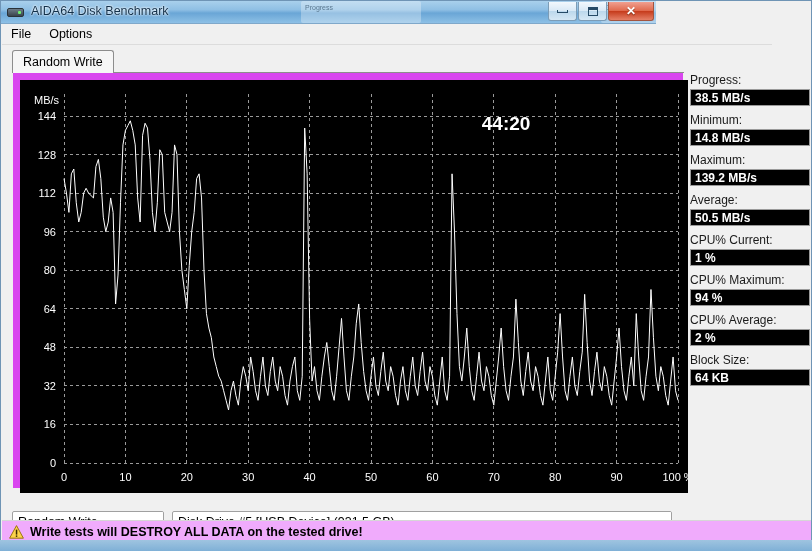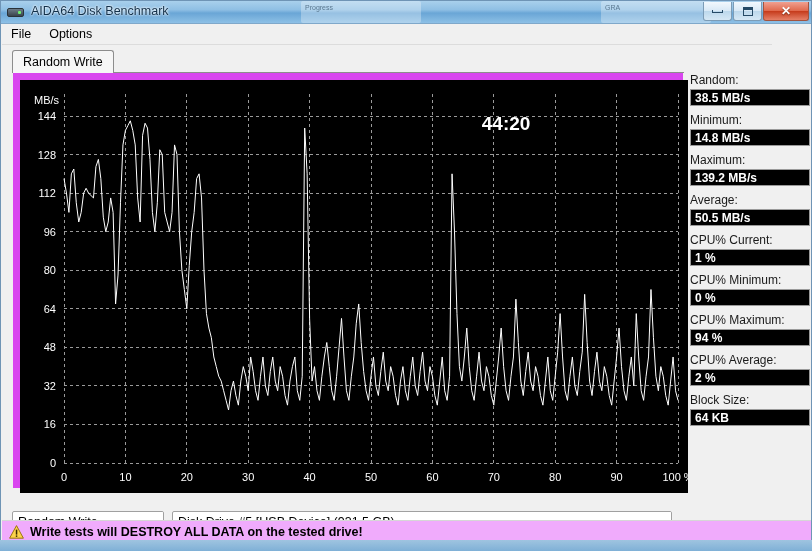--- a/index.html
+++ b/index.html
@@ -12,21 +12,21 @@
   #app{position:relative;width:812px;height:551px;}
 
   
   .desktop{position:absolute;left:0;top:0;width:812px;height:551px;
     background:linear-gradient(180deg,#b9d3e8 0%,#cfe0ee 30%,#e7eef4 60%,#dfe9f2 100%);}
 
   
   .window{position:absolute;left:0;top:0;width:812px;height:551px;
     border:1px solid #6f94b5;box-sizing:border-box;
     background:#f0f0f0;}
-  .titlebar{position:absolute;left:0;top:0;width:810px;height:22px;
+  .titlebar{position:absolute;left:0;top:0;width:655px;height:22px;
     background:linear-gradient(180deg,#a9d0ec 0%,#8fbfe4 40%,#6aa6d6 55%,#8dc0e6 100%);
     border-bottom:1px solid #7fa8ca;overflow:hidden;}
   .title-ghost{position:absolute;top:0;height:22px;
     background:rgba(255,255,255,.30);border-radius:2px;}
   .title-ghost span{font-size:7px;color:#5a7890;display:block;padding:3px 4px;white-space:nowrap;}
   .app-icon{position:absolute;left:6px;top:5px;width:17px;height:12px;}
   .app-icon .body{position:absolute;left:0;top:2px;width:17px;height:9px;border-radius:2px;
     background:linear-gradient(180deg,#6d7c88,#39434c);border:1px solid #2a3238;box-sizing:border-box;}
   .app-icon .led{position:absolute;left:11px;top:5px;width:3px;height:3px;background:#6ef06e;border-radius:1px;}
   .title-text{position:absolute;left:30px;top:3px;font-size:12.5px;color:#12304a;
@@ -206,42 +206,38 @@
             <text x="596.6" y="401" fill="#ffffff" font-size="11" text-anchor="middle" font-family="&quot;Liberation Sans&quot;,sans-serif">90</text>
             <line x1="658" y1="14" x2="658" y2="383" stroke="#9a9a9a" stroke-width="1" stroke-dasharray="3,3" shape-rendering="crispEdges"></line>
             <text x="658" y="401" fill="#ffffff" font-size="11" text-anchor="middle" font-family="&quot;Liberation Sans&quot;,sans-serif">100 %</text>
             <path d="M44.00 98.65 L46.46 113.11 L48.91 132.39 L51.37 93.83 L53.82 89.01 L56.28 122.75 L58.74 142.03 L61.19 132.39 L63.65 113.11 L66.10 108.29 L68.56 113.11 L71.02 115.52 L73.47 117.93 L75.93 86.60 L78.38 79.38 L80.84 98.65 L83.30 137.21 L85.75 151.67 L88.21 142.03 L90.66 117.93 L93.12 132.39 L95.58 223.96 L98.03 195.04 L100.49 122.75 L102.94 64.92 L105.40 50.46 L107.86 45.64 L110.31 40.82 L112.77 50.46 L115.22 64.92 L117.68 117.93 L120.14 142.03 L122.59 55.28 L125.05 43.23 L127.50 48.05 L129.96 79.38 L132.42 132.39 L134.87 151.67 L137.33 122.75 L139.78 69.74 L142.24 74.56 L144.70 132.39 L147.15 142.03 L149.61 151.67 L152.06 132.39 L154.52 64.92 L156.98 74.56 L159.43 151.67 L161.89 190.22 L164.34 209.50 L166.80 228.78 L169.26 185.40 L171.71 151.67 L174.17 132.39 L176.62 98.65 L179.08 93.83 L181.54 117.93 L183.99 190.22 L186.45 233.60 L188.90 248.06 L191.36 257.69 L193.82 276.97 L196.27 286.61 L198.73 296.25 L201.18 301.07 L203.64 310.71 L206.10 320.35 L208.55 329.99 L211.01 310.71 L213.46 301.07 L215.92 315.53 L218.38 325.17 L220.83 301.07 L223.29 286.61 L225.74 296.25 L228.20 310.71 L230.66 276.97 L233.11 291.43 L235.57 310.71 L238.02 320.35 L240.48 296.25 L242.94 276.97 L245.39 305.89 L247.85 315.53 L250.30 291.43 L252.76 276.97 L255.22 301.07 L257.67 310.71 L260.13 286.61 L262.58 296.25 L265.04 315.53 L267.50 325.17 L269.95 301.07 L272.41 286.61 L274.86 276.97 L277.32 310.71 L279.78 320.35 L282.23 296.25 L284.69 48.05 L287.14 93.83 L289.60 238.42 L292.06 301.07 L294.51 286.61 L296.97 310.71 L299.42 320.35 L301.88 296.25 L304.34 276.97 L306.79 262.51 L309.25 286.61 L311.70 310.71 L314.16 320.35 L316.62 296.25 L319.07 267.33 L321.53 238.42 L323.98 276.97 L326.44 310.71 L328.90 320.35 L331.35 296.25 L333.81 276.97 L336.26 243.24 L338.72 223.96 L341.18 262.51 L343.63 291.43 L346.09 310.71 L348.54 320.35 L351.00 296.25 L353.46 276.97 L355.91 305.89 L358.37 315.53 L360.82 291.43 L363.28 272.15 L365.74 301.07 L368.19 310.71 L370.65 286.61 L373.10 296.25 L375.56 315.53 L378.02 325.17 L380.47 301.07 L382.93 286.61 L385.38 310.71 L387.84 320.35 L390.30 296.25 L392.75 276.97 L395.21 305.89 L397.66 315.53 L400.12 291.43 L402.58 272.15 L405.03 301.07 L407.49 310.71 L409.94 286.61 L412.40 296.25 L414.86 315.53 L417.31 325.17 L419.77 301.07 L422.22 276.97 L424.68 310.71 L427.14 320.35 L429.59 296.25 L432.05 93.83 L434.50 151.67 L436.96 233.60 L439.42 286.61 L441.87 301.07 L444.33 276.97 L446.78 248.06 L449.24 286.61 L451.70 310.71 L454.15 320.35 L456.61 296.25 L459.06 272.15 L461.52 301.07 L463.98 310.71 L466.43 286.61 L468.89 296.25 L471.34 315.53 L473.80 325.17 L476.26 301.07 L478.71 276.97 L481.17 248.06 L483.62 286.61 L486.08 310.71 L488.54 320.35 L490.99 296.25 L493.45 276.97 L495.90 219.14 L498.36 262.51 L500.82 301.07 L503.27 315.53 L505.73 291.43 L508.18 272.15 L510.64 301.07 L513.10 310.71 L515.55 286.61 L518.01 296.25 L520.46 315.53 L522.92 325.17 L525.38 301.07 L527.83 276.97 L530.29 310.71 L532.74 320.35 L535.20 296.25 L537.66 272.15 L540.11 233.60 L542.57 276.97 L545.02 310.71 L547.48 320.35 L549.94 296.25 L552.39 276.97 L554.85 305.89 L557.30 315.53 L559.76 291.43 L562.22 272.15 L564.67 214.32 L567.13 262.51 L569.58 301.07 L572.04 315.53 L574.50 291.43 L576.95 272.15 L579.41 301.07 L581.86 310.71 L584.32 286.61 L586.78 296.25 L589.23 315.53 L591.69 325.17 L594.14 301.07 L596.60 276.97 L599.06 248.06 L601.51 286.61 L603.97 310.71 L606.42 320.35 L608.88 296.25 L611.34 276.97 L613.79 305.89 L616.25 233.60 L618.70 276.97 L621.16 310.71 L623.62 320.35 L626.07 296.25 L628.53 276.97 L630.98 209.50 L633.44 257.69 L635.90 296.25 L638.35 310.71 L640.81 286.61 L643.26 296.25 L645.72 315.53 L648.18 325.17 L650.63 301.07 L653.09 276.97 L655.54 310.71 L658.00 320.35 " fill="none" stroke="#ffffff" stroke-width="1" stroke-linejoin="miter" stroke-linecap="butt"></path>
             <text x="486.08" y="50.458333333333314" fill="#ffffff" font-size="19" font-weight="bold" text-anchor="middle" font-family="&quot;Liberation Sans&quot;,sans-serif">44:20</text>
           </svg>
       </div>
 
       <div class="stats" id="stats">
           <div class="stat">
-            <div class="stat-label">Random:</div>
+            <div class="stat-label">Progress:</div>
             <div class="stat-value">38.5 MB/s</div>
           </div>
           <div class="stat">
             <div class="stat-label">Minimum:</div>
             <div class="stat-value">14.8 MB/s</div>
           </div>
           <div class="stat">
             <div class="stat-label">Maximum:</div>
             <div class="stat-value">139.2 MB/s</div>
           </div>
           <div class="stat">
             <div class="stat-label">Average:</div>
             <div class="stat-value">50.5 MB/s</div>
           </div>
           <div class="stat gap">
             <div class="stat-label">CPU% Current:</div>
             <div class="stat-value">1 %</div>
-          </div>
-          <div class="stat">
-            <div class="stat-label">CPU% Minimum:</div>
-            <div class="stat-value">0 %</div>
           </div>
           <div class="stat">
             <div class="stat-label">CPU% Maximum:</div>
             <div class="stat-value">94 %</div>
           </div>
           <div class="stat">
             <div class="stat-label">CPU% Average:</div>
             <div class="stat-value">2 %</div>
           </div>
           <div class="stat gap">

